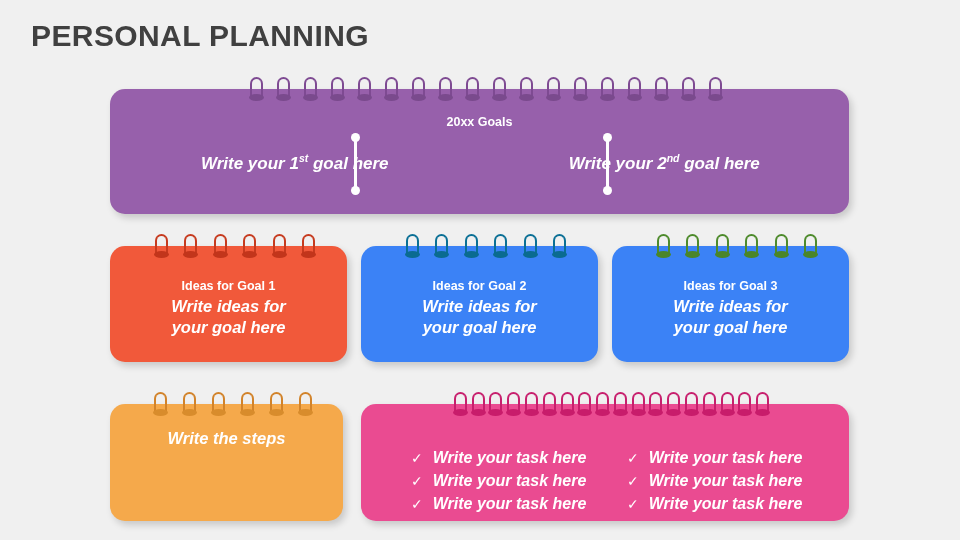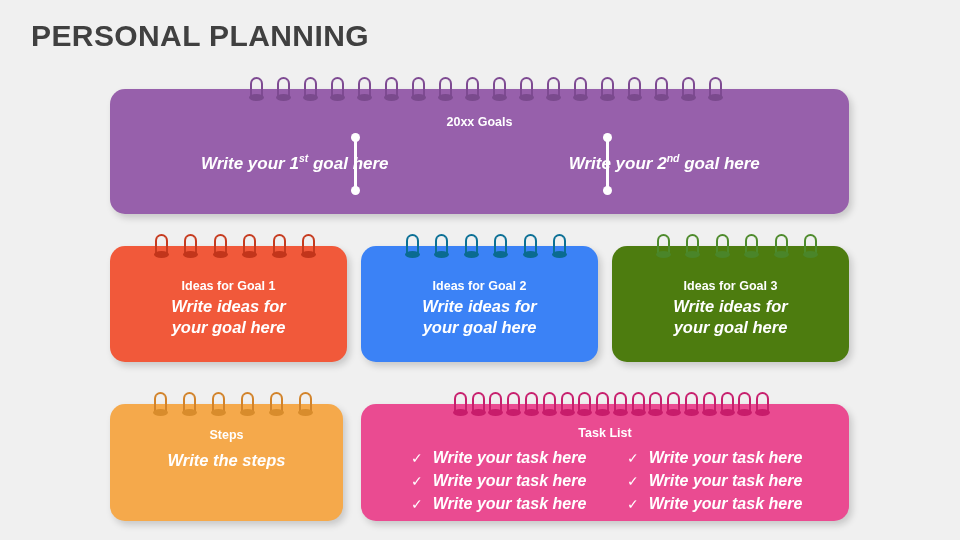--- a/index.html
+++ b/index.html
@@ -159,21 +159,21 @@
     height: 116px;
   }
   #idea-card-1 { left: 110px; background: #f1593a; }
   #idea-card-1 .ring .wire { border-color: #c63a1e; }
   #idea-card-1 .ring .hole { background: #c2351b; }
 
   #idea-card-2 { left: 361px; background: #3b82f6; }
   #idea-card-2 .ring .wire { border-color: #0a6f95; }
   #idea-card-2 .ring .hole { background: #0a6b90; }
 
-  #idea-card-3 { left: 612px; background: #4d7c0f; }
+  #idea-card-3 { left: 612px; background: #3b82f6; }
   #idea-card-3 .ring .wire { border-color: #4d8a2b; }
   #idea-card-3 .ring .hole { background: #4a8529; }
 
   .idea-body {
     position: absolute;
     left: 0;
     top: 25px;
     width: 100%;
     text-align: center;
     padding: 0 8px;
@@ -486,21 +486,20 @@
       <div class="ring" style="left: 191.97px;">
         <div class="wire"></div>
         <div class="hole"></div>
       </div>
     </div>
 </div>
 
 <div class="card" id="steps-card">
   <div class="card-inner">
     <div class="steps-body">
-      <div class="steps-title">Steps</div>
       <div class="steps-text">Write the steps</div>
     </div>
   </div>
   <div class="spiral">
       <div class="ring" style="left: 44.27px;">
         <div class="wire"></div>
         <div class="hole"></div>
       </div>
       <div class="ring" style="left: 73.162px;">
         <div class="wire"></div>
@@ -520,21 +519,20 @@
       </div>
       <div class="ring" style="left: 188.73px;">
         <div class="wire"></div>
         <div class="hole"></div>
       </div>
     </div>
 </div>
 
 <div class="card" id="tasks-card">
   <div class="card-inner">
-    <div class="tasks-title">Task List</div>
     <div class="tasks-columns">
       <div class="tasks-col">
         <div class="task-item">
           <span class="task-check">✓</span>
           <span class="task-label">Write your task here</span>
         </div>
         <div class="task-item">
           <span class="task-check">✓</span>
           <span class="task-label">Write your task here</span>
         </div>

